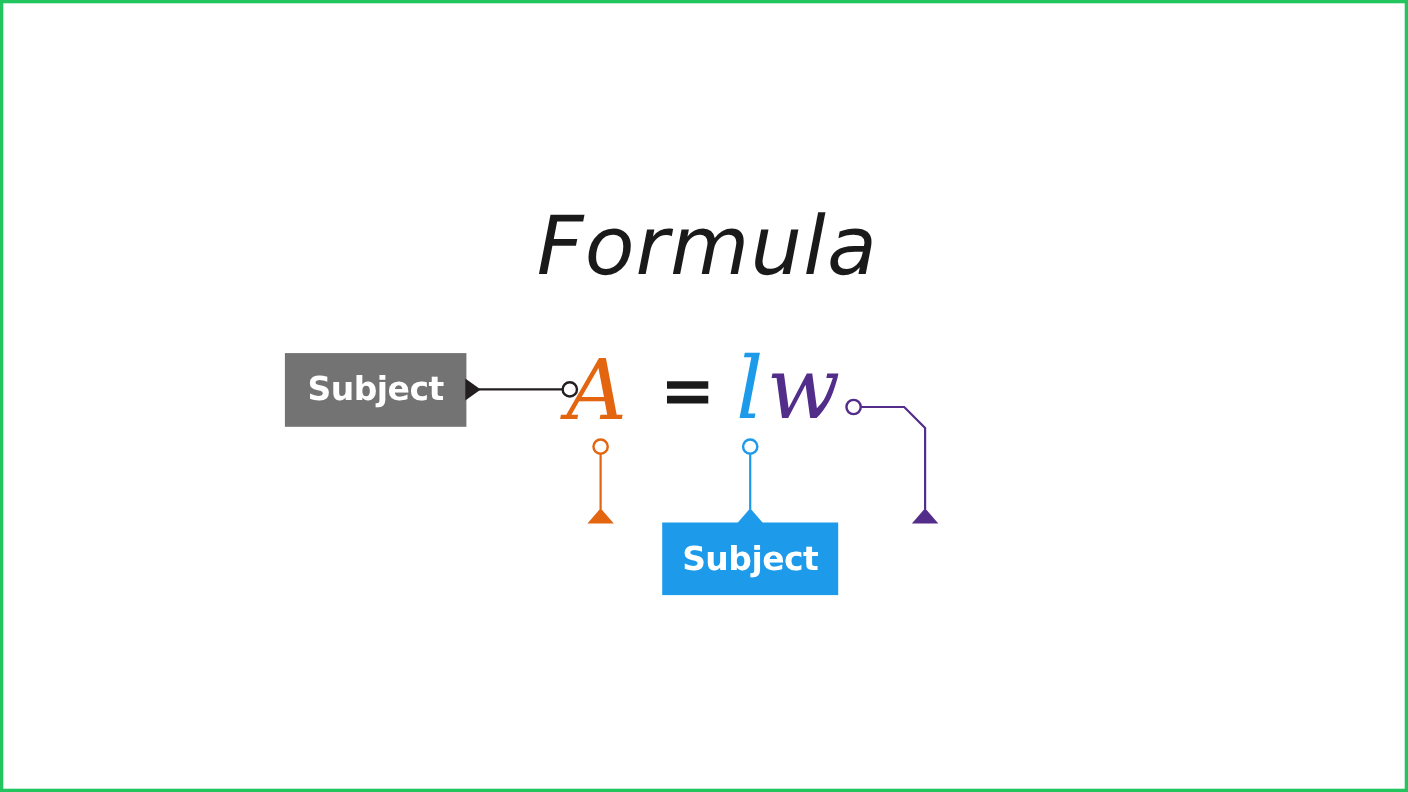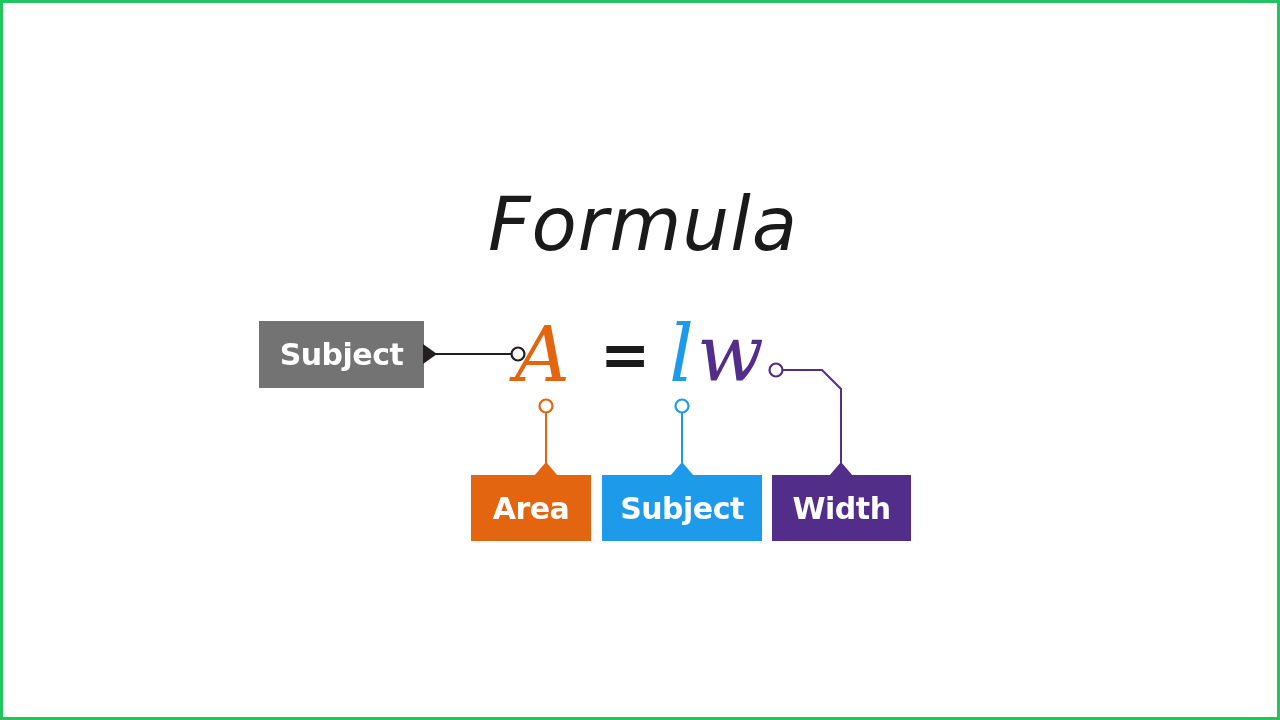--- a/index.html
+++ b/index.html
@@ -56,23 +56,17 @@
   <div class="label" style="left:256px; top:318px; width:165px; height:67px; background:#737373;">
     <span>Subject</span>
   </div>
   <div style="position:absolute; left:420px; top:341px; width:0; height:0; border-top:10px solid transparent; border-bottom:10px solid transparent; border-left:14px solid #231f20;"></div>
 
   <div class="sym" style="left:512px; top:314px; font-size:76px; color:#e4650f;">A</div>
   <div class="eq" style="left:597px; top:322px; font-size:60px;">=</div>
   <div class="sym" style="left:666px; top:312px; font-size:78px; color:#1d9bea;">l</div>
   <div class="sym" style="left:694px; top:312px; font-size:78px; color:#522d8a;">w</div>
 
-  <div class="label" style="left:468px; top:472px; width:120px; height:66px; background:#e4650f;">
-    <span>Area</span>
-  </div>
   <div class="label" style="left:599px; top:472px; width:160px; height:66px; background:#1d9bea;">
     <span>Subject</span>
-  </div>
-  <div class="label" style="left:769px; top:472px; width:139px; height:66px; background:#522d8a;">
-    <span>Width</span>
   </div>
 
 </div>
 
 </body></html>

